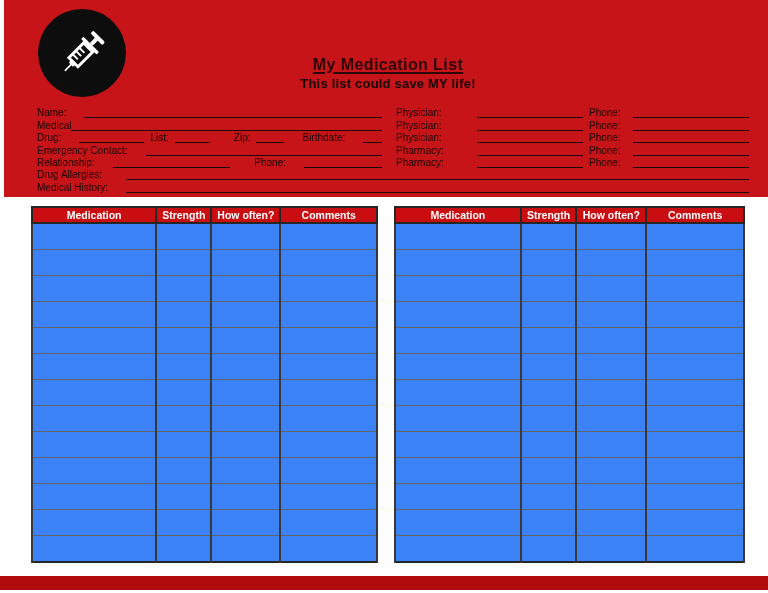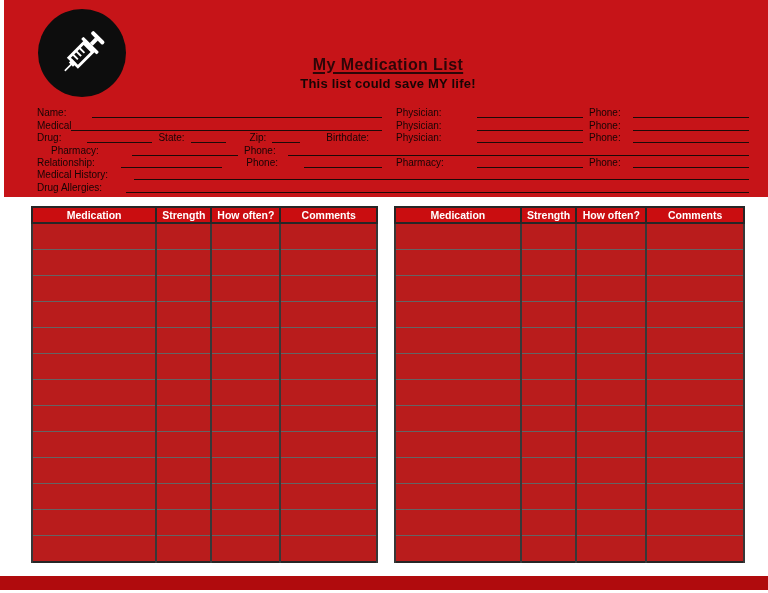--- a/index.html
+++ b/index.html
@@ -30,26 +30,26 @@
     position:absolute; top:106px; left:33px; right:23px;
     font-size:10px; color:var(--text_black, #170505);
   }
   .frow { display:flex; height:12.4px; align-items:flex-end; line-height:11px; }
   .fleft { width:345px; flex:none; display:flex; align-items:flex-end; }
   .fgap  { width:14px; flex:none; }
   .fright{ flex:1; display:flex; align-items:flex-end; }
   .lbl { white-space:nowrap; }
   .line { border-bottom:1.2px solid #1d0a08; height:10px; }
   .grow { flex:1; }
-  .ml10 { margin-left:26px; } .ml8 { margin-left:24px; } .ml6 { margin-left:6px; } .ml12 { margin-left:12px; }
+  .ml10 { margin-left:18px; } .ml8 { margin-left:24px; } .ml6 { margin-left:6px; } .ml12 { margin-left:12px; }
   .w65 { width:65px; flex:none; } .w35 { width:35px; flex:none; } .w28 { width:28px; flex:none; }
   .w106 { width:106px; flex:none; } .w57 { width:57px; flex:none; }
 
   .tables { position:absolute; top:206px; left:31px; display:flex; gap:16px; }
-  table.med { border-collapse:collapse; table-layout:fixed; border:2px solid #262626; background:#b91c1c; }
+  table.med { border-collapse:collapse; table-layout:fixed; border:2px solid #262626; background:#3b82f6; }
   table.med.left  { width:347px; }
   table.med.right { width:351px; }
   table.med th {
     background:var(--table_header_red, #ca0d10); color:#ffffff;
     font-size:10.5px; font-weight:700; height:14px; padding:0 2px;
     border:2px solid #262626;
   }
   table.med td {
     height:25px; padding:0;
     border-left:2px solid #383838; border-right:2px solid #383838;
@@ -113,37 +113,41 @@
         <span class="line w106 ml8"></span>
         <span class="lbl ml6">Phone:</span>
         <span class="line grow ml12"></span>
       </div>
     </div>
 
     <div class="frow">
       <div class="fleft">
         <span class="lbl">Drug:</span>
         <span class="line w65 ml10"></span>
-        <span class="lbl ml6">State:</span>
+        <span class="lbl ml6">List:</span>
         <span class="line w35 ml6"></span>
         <span class="lbl ml8">Zip:</span>
         <span class="line w28 ml6"></span>
         <span class="lbl ml10">Birthdate:</span>
         <span class="line grow ml10"></span>
       </div>
       <div class="fgap"></div>
       <div class="fright">
         <span class="lbl w57">Physician:</span>
         <span class="line w106 ml8"></span>
         <span class="lbl ml6">Phone:</span>
         <span class="line grow ml12"></span>
       </div>
     </div>
 
     <div class="frow">
+      <div class="fleft">
+        <span class="lbl">Emergency Contact:</span>
+        <span class="line grow ml10"></span>
+      </div>
       <div class="fgap"></div>
       <div class="fright">
         <span class="lbl w57">Pharmacy:</span>
         <span class="line w106 ml8"></span>
         <span class="lbl ml6">Phone:</span>
         <span class="line grow ml12"></span>
       </div>
     </div>
 
     <div class="frow">
@@ -156,27 +160,27 @@
       <div class="fgap"></div>
       <div class="fright">
         <span class="lbl w57">Pharmacy:</span>
         <span class="line w106 ml8"></span>
         <span class="lbl ml6">Phone:</span>
         <span class="line grow ml12"></span>
       </div>
     </div>
 
     <div class="frow">
+      <span class="lbl">Drug Allergies:</span>
+      <span class="line grow ml8"></span>
+    </div>
+
+    <div class="frow">
       <span class="lbl">Medical History:</span>
       <span class="line grow ml10"></span>
-    </div>
-
-    <div class="frow">
-      <span class="lbl">Drug Allergies:</span>
-      <span class="line grow ml8"></span>
     </div>
 
   </div>
 </div>
 
 <div class="tables">
 
   <table class="med left">
     <colgroup>
         <col style="width:36%">

